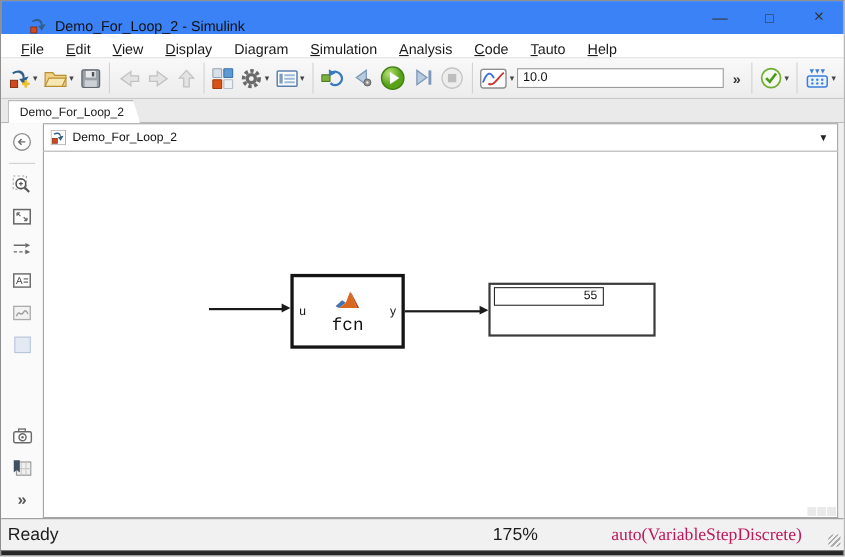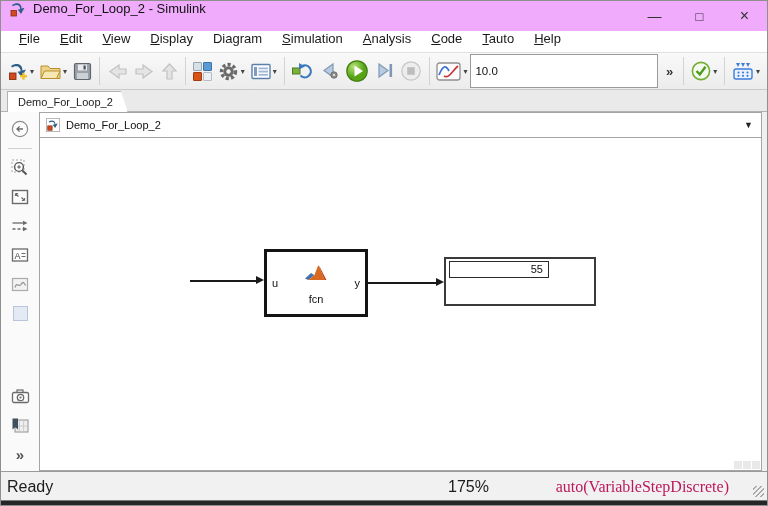--- a/index.html
+++ b/index.html
@@ -1,36 +1,36 @@
 <!DOCTYPE html>
 <html><head>
 <meta charset="utf-8">
 <style>
   * { margin:0; padding:0; box-sizing:border-box; }
   body { font-family:"Liberation Sans", sans-serif; background:#d8d8d8; }
   .window { position:relative; width:768px; height:506px; background:#fff; border:1px solid #8f8f8f; overflow:hidden; }
 
   
-  .titlebar { height:30px; display:flex; align-items:flex-start; background:#f0abfc; padding-left:9px; }
+  .titlebar { height:30px; display:flex; align-items:flex-end; background:#3b82f6; padding-left:26px; }
   .titlebar .title { font-size:13px; color:#111; margin-left:7px; flex:1; white-space:nowrap; }
   .winbtn { width:45px; height:30px; display:flex; align-items:center; justify-content:center; font-size:14px; color:#333; cursor:default; }
   .winbtn.max { font-size:13px; }
   .winbtn.close { font-size:16px; }
 
   
-  .menubar { height:21px; display:flex; align-items:flex-start; background:#fff; padding-left:8px; font-size:13px; color:#1a1a1a; }
+  .menubar { height:21px; display:flex; align-items:flex-end; background:#fff; padding-left:8px; font-size:13px; color:#1a1a1a; }
   .menuitem { padding:0 10px; white-space:nowrap; }
   .menuitem u { text-decoration:underline; }
 
   
   .toolbar { height:38px; display:flex; align-items:center; background:linear-gradient(#f9f9f9,#ececec); border-top:1px solid #e0e0e0; border-bottom:1px solid #c9c9c9; padding:0 4px; }
   .tbtn { height:30px; padding:0 3px; display:flex; align-items:center; justify-content:center; border-radius:3px; }
   .dd { font-size:8px; color:#444; margin-left:2px; }
   .tsep { width:1px; height:28px; background:#d2d2d2; margin:0 4px; }
-  .stoptime { width:225px; height:18px; border:1px solid #9a9a9a; font-size:11.5px; padding:16px 4px; font-family:"Liberation Sans",sans-serif; color:#111; background:#fff; }
+  .stoptime { width:225px; height:18px; border:1px solid #9a9a9a; font-size:11.5px; padding:0 4px; font-family:"Liberation Sans",sans-serif; color:#111; background:#fff; }
   .overflow { font-size:13px; font-weight:bold; color:#333; margin:0 6px 0 8px; }
   .libgrid { display:grid; grid-template-columns:9px 9px; grid-template-rows:9px 9px; gap:1px; }
   .libgrid div { border-radius:1px; }
   .lib-tl { background:#d9e0e8; border:1px solid #98a4b2; }
   .lib-tr { background:#5b9bd5; border:1px solid #3b73a8; }
   .lib-bl { background:#d95319; border:1px solid #a33c10; }
   .lib-br { background:#edf0f3; border:1px solid #b4bcc6; }
 
   
   .tabstrip { height:22px; background:#eaeaea; border-bottom:1px solid #b2b2b2; display:flex; align-items:flex-end; padding-left:6px; }
@@ -51,21 +51,21 @@
 
   .canvas { position:relative; flex:1; background:#fff; border:1px solid #a5a5a5; border-top:none; overflow:hidden; }
 
   
   .blk { position:absolute; background:#fff; }
   .blk-constant { left:88px; top:121px; width:62px; height:43px; border:2px solid #2b2b2b; display:flex; align-items:center; justify-content:center; font-size:12px; color:#111; }
   .blk-fcn { left:224px; top:111px; width:104px; height:68px; border:3px solid #141414; }
   .port-in { position:absolute; left:5px; top:50%; transform:translateY(-50%); font-size:11px; color:#111; }
   .port-out { position:absolute; right:5px; top:50%; transform:translateY(-50%); font-size:11px; color:#111; }
   .fcnlogo { position:absolute; left:50%; top:11px; transform:translateX(-50%); }
-  .fcnname { position:absolute; left:50%; bottom:9px; transform:translateX(-50%); font-size:11px; color:#111; }
+  .fcnname { position:absolute; left:50%; bottom:9px; transform:translateX(-50%); font-size:16px; color:#111;font-family:Liberation Mono, monospace; }
   .blk-display { left:404px; top:119px; width:152px; height:49px; border:2px solid #3a3a3a; }
   .dispval { position:absolute; left:3px; top:2px; width:100px; height:17px; border:1px solid #2b2b2b; font-size:11px; line-height:15px; text-align:right; padding-right:5px; color:#111; }
 
   .wire { position:absolute; height:1.5px; background:#1a1a1a; }
   .wire1 { left:150px; top:142px; width:67px; }
   .wire2 { left:328px; top:144px; width:69px; }
   .arrowhead { position:absolute; right:-7px; top:-3.8px; width:0; height:0; border-left:8px solid #1a1a1a; border-top:4.5px solid transparent; border-bottom:4.5px solid transparent; }
 
   .cornerwidget { position:absolute; right:1px; bottom:1px; display:flex; gap:1px; }
   .cornerwidget span { width:8px; height:8px; background:#e9e9e9; }

